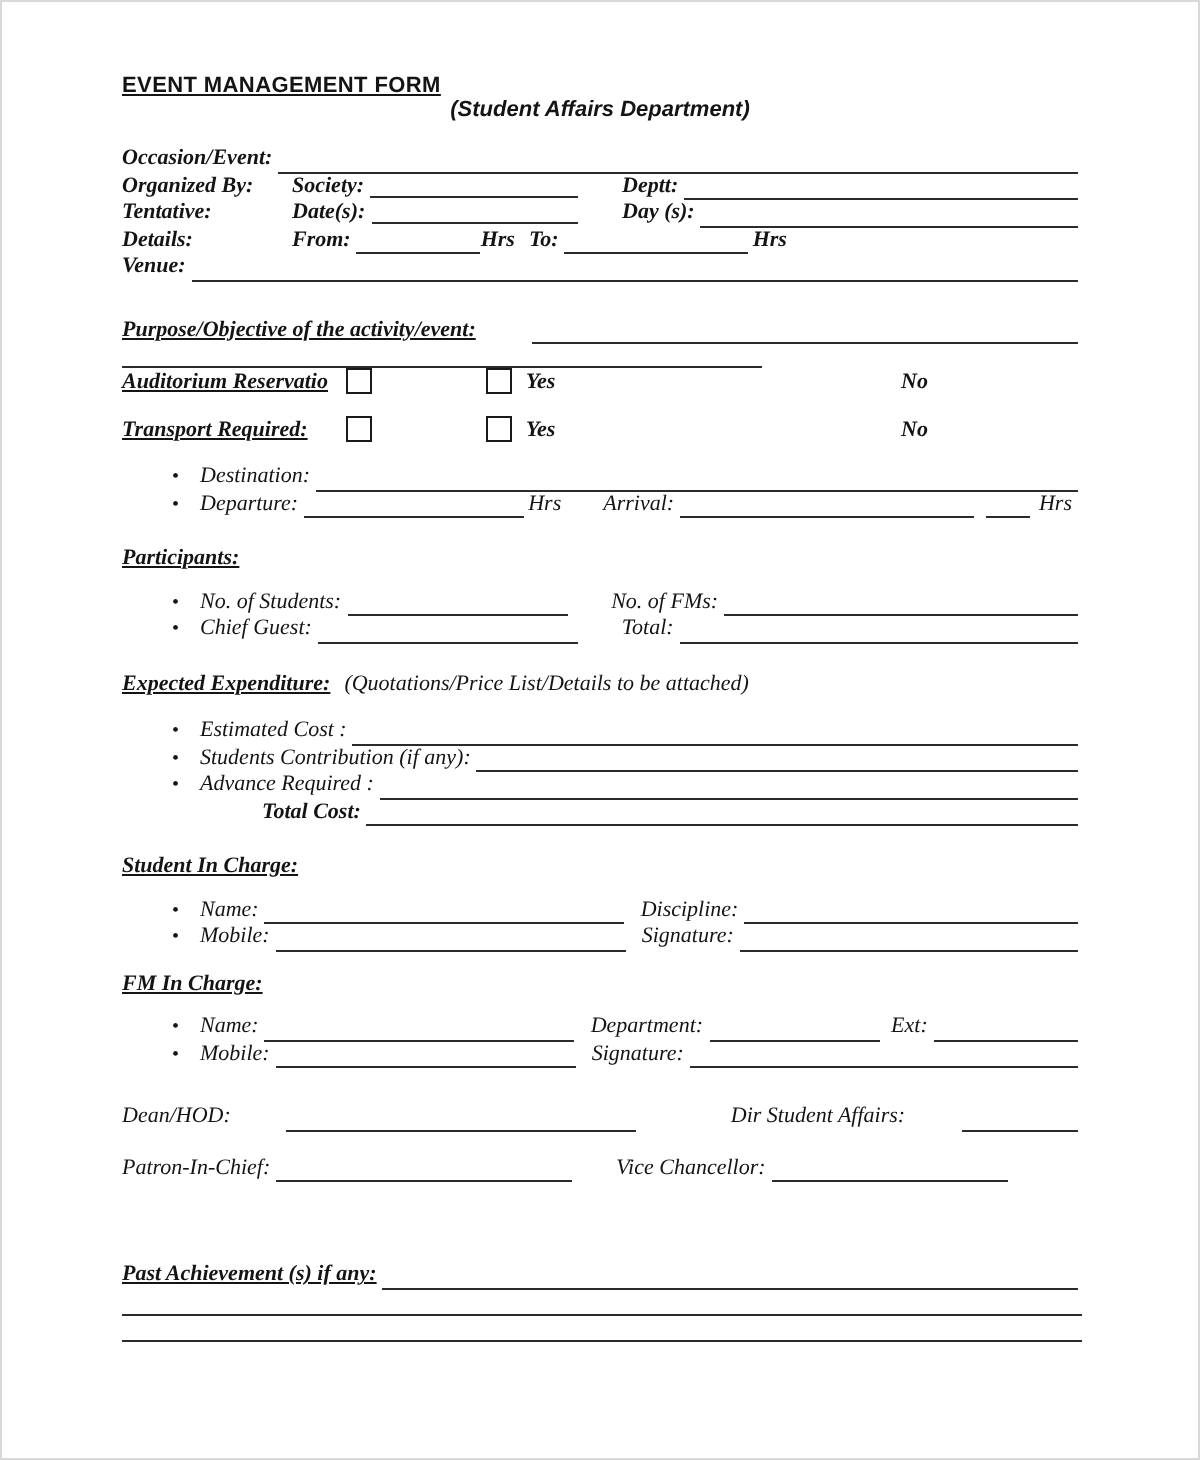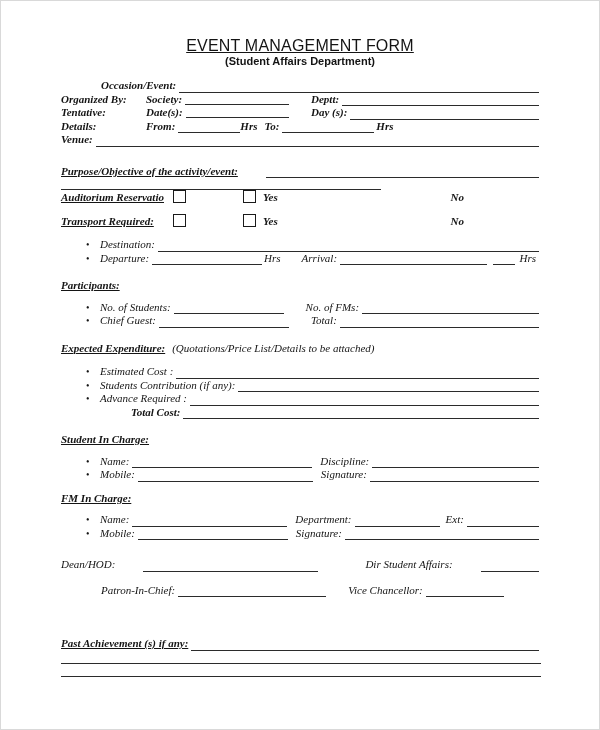--- a/index.html
+++ b/index.html
@@ -10,30 +10,30 @@
     color:#141414;
   }
   .page {
     width:600px; height:730px;
     background:#ffffff;
     border:1px solid #d9d9d9;
     padding:36px 60px 18px 60px;
     overflow:hidden;
   }
   .title {
-    text-align:center;
+    text-align:left;
     font-family:"Liberation Sans", sans-serif;
-    font-weight:normal; font-size:16px;
+    font-weight:bold; font-size:11px;
     text-decoration:underline;
     letter-spacing:.2px;
   }
   .subtitle {
     text-align:center;
     font-family:"Liberation Sans", sans-serif;
-    font-weight:bold; font-size:11px;
+    font-weight:bold; font-size:11px;font-style:italic;
   }
   .row {
     display:flex; align-items:flex-end;
     font-size:11px; font-style:italic;
     line-height:13.5px; white-space:nowrap;
   }
   .lbl { padding-right:3px; }
   .b { font-weight:bold; }
   .ul { text-decoration:underline; }
   .w85 { width:85px; flex:none; }
@@ -44,21 +44,21 @@
   }
   .fill { flex:1 1 auto; }
   .checkbox {
     display:inline-block; width:13px; height:13px;
     border:1.5px solid #1a1a1a; background:#fff; flex:none;
     margin-bottom:1px;
   }
   .indent { padding-left:25px; }
   .bullet { width:14px; flex:none; font-style:normal; font-size:10px; }
   .no-pos { margin-left:auto; margin-right:72px; }
-  .mt8 { margin-top:8px; } .mt10 { margin-top:10px; } .mt12 { margin-top:12px;margin-left:40px; }
+  .mt8 { margin-top:8px; } .mt10 { margin-top:10px; } .mt12 { margin-top:12px; }
   .mt14 { margin-top:14px; } .mt16 { } .mt18 { margin-top:18px;gap:25px; }
   .mt40 { margin-top:40px; }
   .full-line { width:480px; height:13px; border-bottom:1px solid #2b2b2b; }
 </style>
 </head>
 <body>
 
 <div class="page">
 
   <div class="title">EVENT MANAGEMENT FORM</div>

